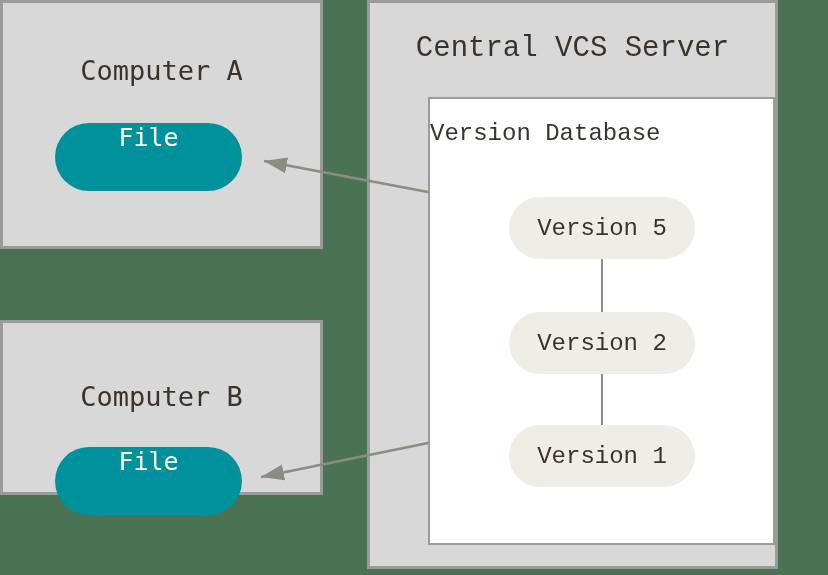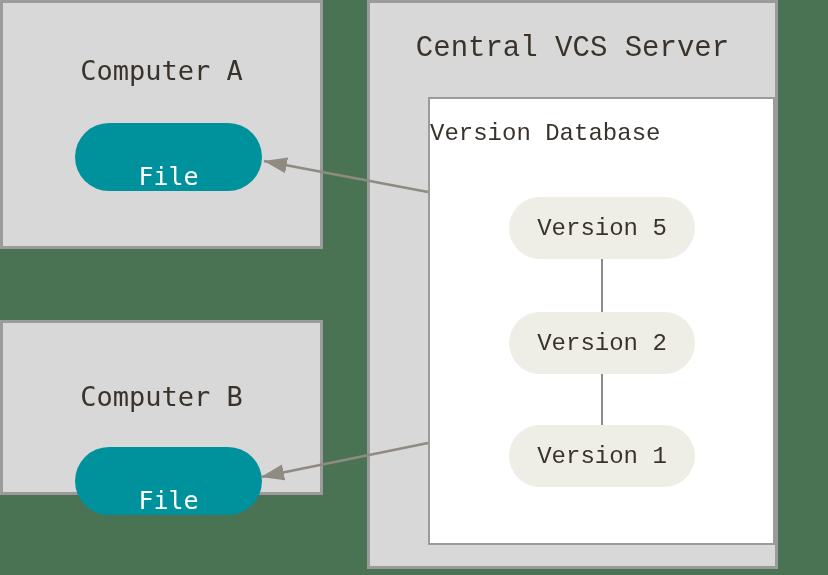--- a/index.html
+++ b/index.html
@@ -52,26 +52,26 @@
     position: absolute;
     left: 0; top: 27px; width: 100%;
     text-align: center;
     color: var(--text-dark);
     font-size: 29px;
     line-height: 38px;
     white-space: nowrap;
   }
   .file-pill {
     position: absolute;
-    left: 72px;
+    left: 52px;
     width: 187px; height: 68px;
     background: var(--teal-pill);
     border-radius: 34px;
     display: flex;
-    align-items: flex-end;
+    align-items: flex-start;
     justify-content: center;
     color: var(--teal-pill-text);
     font-size: 25px;
   }
   .box-a .file-pill { top: 120px; }
   .box-b .file-pill { top: 124px; }
   .db-box {
     position: absolute;
     left: 58px; top: 94px;
     width: 347px; height: 448px;

